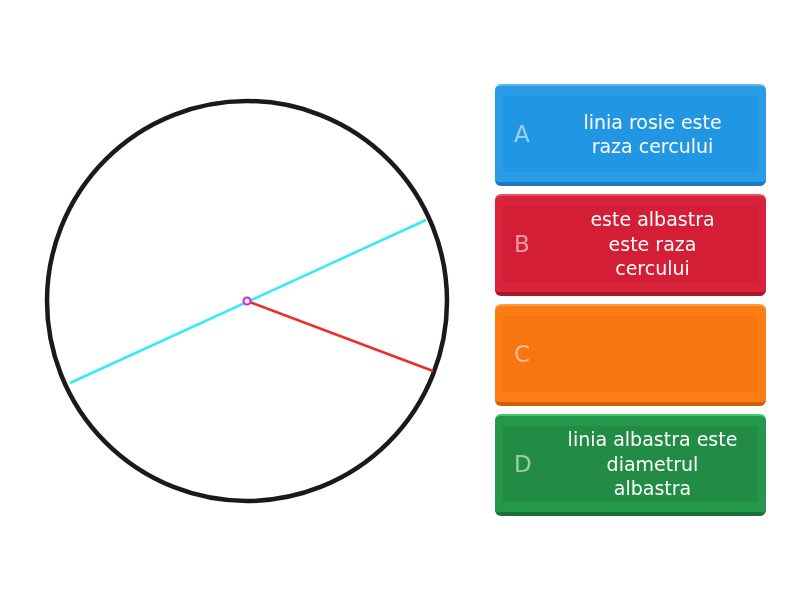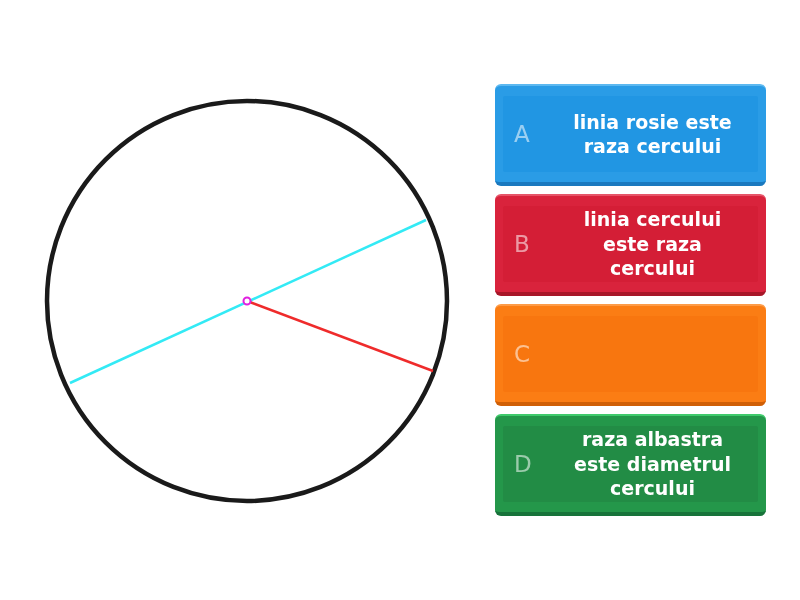--- a/index.html
+++ b/index.html
@@ -14,21 +14,21 @@
     position:absolute; left:8px; right:8px; top:10px; bottom:10px;
     border-radius:2px;
   }
   .ans .letter {
     position:absolute; left:19px; top:0; height:100%; display:flex; align-items:center;
     font-size:23px; color:rgba(255,255,255,0.55); font-weight:normal;
   }
   .ans .text {
     position:absolute; left:44px; right:0; top:0; height:100%;
     display:flex; align-items:center; justify-content:center; text-align:center;
-    color:#fff; font-weight:bold; font-size:19px; line-height:24.5px; padding:0 6px;
+    color:#fff; font-weight:normal; font-size:19px; line-height:24.5px; padding:0 6px;
   }
   .ans .text span { display:block; max-width:175px; }
   #ans-a { top:0; background:#2a9ce6; border-top:2px solid #5cb8f0; border-bottom:4px solid #1a79bf; }
   #ans-a .inner { background:#2196e3; }
   #ans-b { top:110px; background:#d9233c; border-top:2px solid #e65468; border-bottom:4px solid #a81628; }
   #ans-b .inner { background:#d41e36; }
   #ans-c { top:220px; background:#fb7d14; border-top:2px solid #fd9b47; border-bottom:4px solid #d05f06; }
   #ans-c .inner { background:#f8760f; }
   #ans-d { top:330px; background:#24974a; border-top:2px solid #3fca6b; border-bottom:4px solid #17733a; }
   #ans-d .inner { background:#228c45; }
@@ -50,27 +50,27 @@
     <div class="inner"></div>
     <div class="letter">A</div>
     <div class="text">
         <span>linia rosie este raza cercului</span>
       </div>
   </div>
   <div class="ans" id="ans-b">
     <div class="inner"></div>
     <div class="letter">B</div>
     <div class="text">
-        <span style="max-width:150px">linia cercului este raza cercului</span>
+        <span style="max-width:150px">este albastra este raza cercului</span>
       </div>
   </div>
   <div class="ans" id="ans-c">
     <div class="inner"></div>
     <div class="letter">C</div>
   </div>
   <div class="ans" id="ans-d">
     <div class="inner"></div>
     <div class="letter">D</div>
     <div class="text">
-        <span>raza albastra este diametrul cercului</span>
+        <span>linia albastra este diametrul albastra</span>
       </div>
   </div>
 </div>
 
 </body></html>

